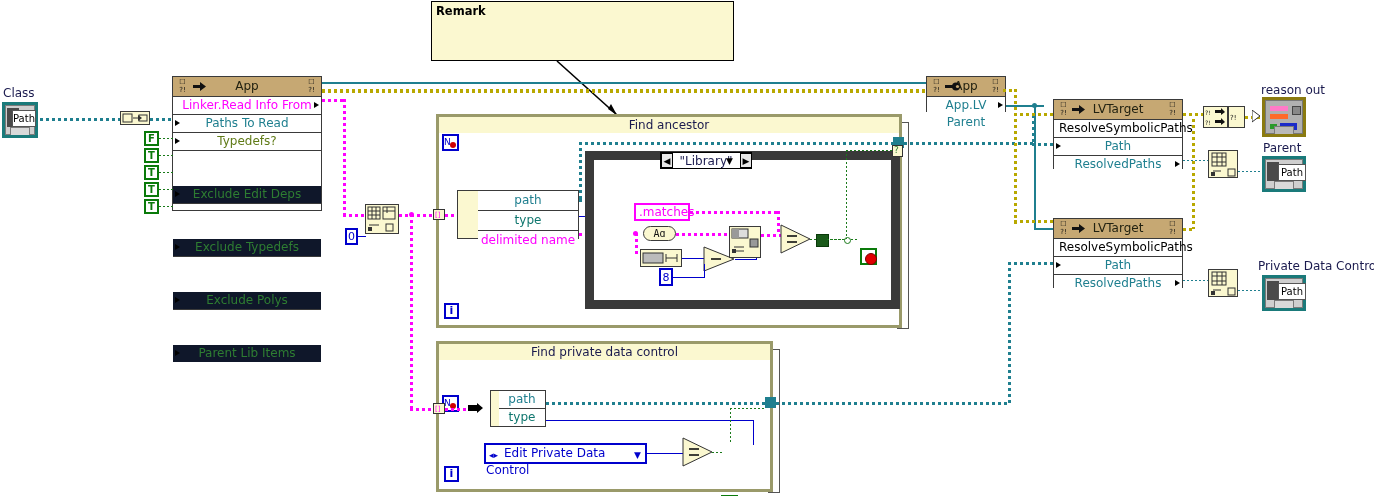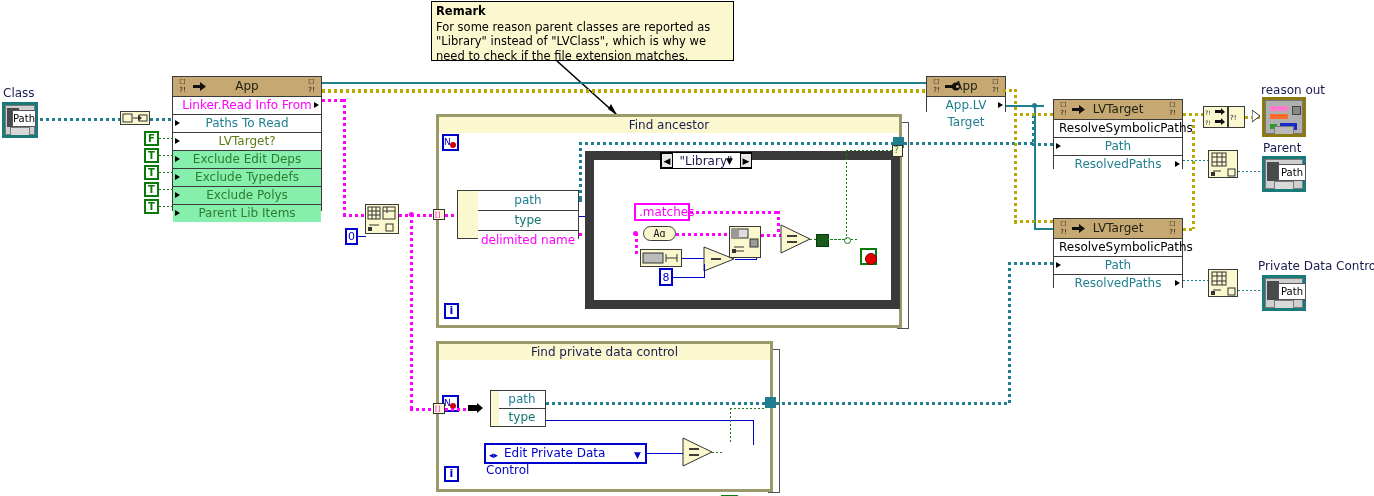--- a/index.html
+++ b/index.html
@@ -27,21 +27,21 @@
   
   .node{box-sizing:border-box;border:1px solid #3a3a3a;background:#ffffff;}
   .node .hdr{height:19px;background:#c6a873;border-bottom:1px solid #3a3a3a;
              position:relative;text-align:center;font-size:12px;color:#221;line-height:19px;}
   .node .hdr .glyphL,.node .hdr .glyphR{position:absolute;top:1px;width:15px;height:16px;
              font-size:7px;color:#111;line-height:8px;}
   .node .hdr .glyphL{left:2px;} .node .hdr .glyphR{right:2px;}
   .node .row{height:17px;border-bottom:1px solid #3a3a3a;font-size:12px;line-height:17px;
              text-align:center;position:relative;background:#fff;}
   .node .row:last-child{border-bottom:none;}
-  .node .row.alt{background:#86efac;}
+  .node .row.alt{background:#0f172a;margin-top:35px;}
   .node .row .tm{position:absolute;left:2px;top:5px;width:0;height:0;
              border-left:5px solid #000;border-top:3.5px solid transparent;border-bottom:3.5px solid transparent;}
   .node .row .tmr{position:absolute;right:2px;top:5px;width:0;height:0;
              border-left:5px solid #000;border-top:3.5px solid transparent;border-bottom:3.5px solid transparent;}
   .c-magenta{color:#ff00ff;} .c-teal{color:#1f7f8f;} .c-blue{color:#0f766e;}
   .c-green{color:#2e7d32;} .c-olive{color:#5f7a16;}
 
   
   .boolc{box-sizing:border-box;border:2px solid #0a7a0a;background:#fff;width:15px;height:15px;
          font-size:10px;font-weight:bold;color:#0a7a0a;text-align:center;line-height:11px;}
@@ -93,21 +93,20 @@
 
   .callout{position:absolute;box-sizing:border-box;border:1px solid #000;background:#fbf8d0;
         font-size:11.5px;color:#000;line-height:14.5px;padding:2px 4px;}
   .callout b{font-size:11.5px;}
 </style>
 </head>
 <body>
 
 <div class="callout abs" style="left:431px;top:1px;width:303px;height:60px;">
   <b>Remark</b>
-  <div style="margin-top:1px;">For some reason parent classes are reported as "Library" instead of "LVClass", which is why we need to check if the file extension matches.</div>
 </div>
 
 <svg class="abs" style="left:555px;top:60px;width:70px;height:58px;overflow:visible;">
   <line x1="62" y1="55" x2="2" y2="1" stroke="#000" stroke-width="1.6"></line>
   <polygon points="62,55 53,49 56,44" fill="#000"></polygon>
 </svg>
 
 <div class="lbl abs" style="left:3px;top:86px;">Class</div>
 <div class="ctl abs" style="left:2px;top:102px;width:36px;height:36px;">
   <div class="ctl-inner">
@@ -140,21 +139,21 @@
   <div class="row">
     <span class="c-magenta">Linker.Read Info From File</span>
     <span class="tmr"></span>
   </div>
   <div class="row">
     <span class="tm"></span>
     <span class="c-teal">Paths To Read</span>
   </div>
   <div class="row">
     <span class="tm"></span>
-    <span class="c-olive">LVTarget?</span>
+    <span class="c-olive">Typedefs?</span>
   </div>
   <div class="row alt">
     <span class="tm"></span>
     <span class="c-green">Exclude Edit Deps</span>
   </div>
   <div class="row alt">
     <span class="tm"></span>
     <span class="c-green">Exclude Typedefs</span>
   </div>
   <div class="row alt">
@@ -423,21 +422,21 @@
     <span class="glyphL">☐<br>?!</span>
     <span>App</span>
     <span class="glyphR">☐<br>?!</span>
     <svg class="abs" style="left:18px;top:5px;">
       <rect x="0" y="3" width="9" height="3" fill="#111"></rect>
       <circle cx="11" cy="4.5" r="4" fill="#111"></circle>
       <circle cx="12.5" cy="4.5" r="1.6" fill="#c6a873"></circle>
     </svg>
   </div>
   <div class="row">
-    <span class="c-teal">App.LV Target</span>
+    <span class="c-teal">App.LV Parent</span>
     <span class="tmr"></span>
   </div>
 </div>
 
 <div class="w abs thick-h w-teal" style="left:1006px;top:105px;width:38px;height:2px;"></div>
 <div class="w abs thick-v w-teal" style="left:1034px;top:105px;height:125px;width:2px;"></div>
 <div class="junc" style="left:1032px;top:103px;background:#1f7f8f;"></div>
 <div class="w abs thick-h w-teal" style="left:1034px;top:228px;width:22px;height:2px;"></div>
 
 <div class="w abs dash-v" style="left:1014px;top:89px;height:135px;color:#b8a800;"></div>

